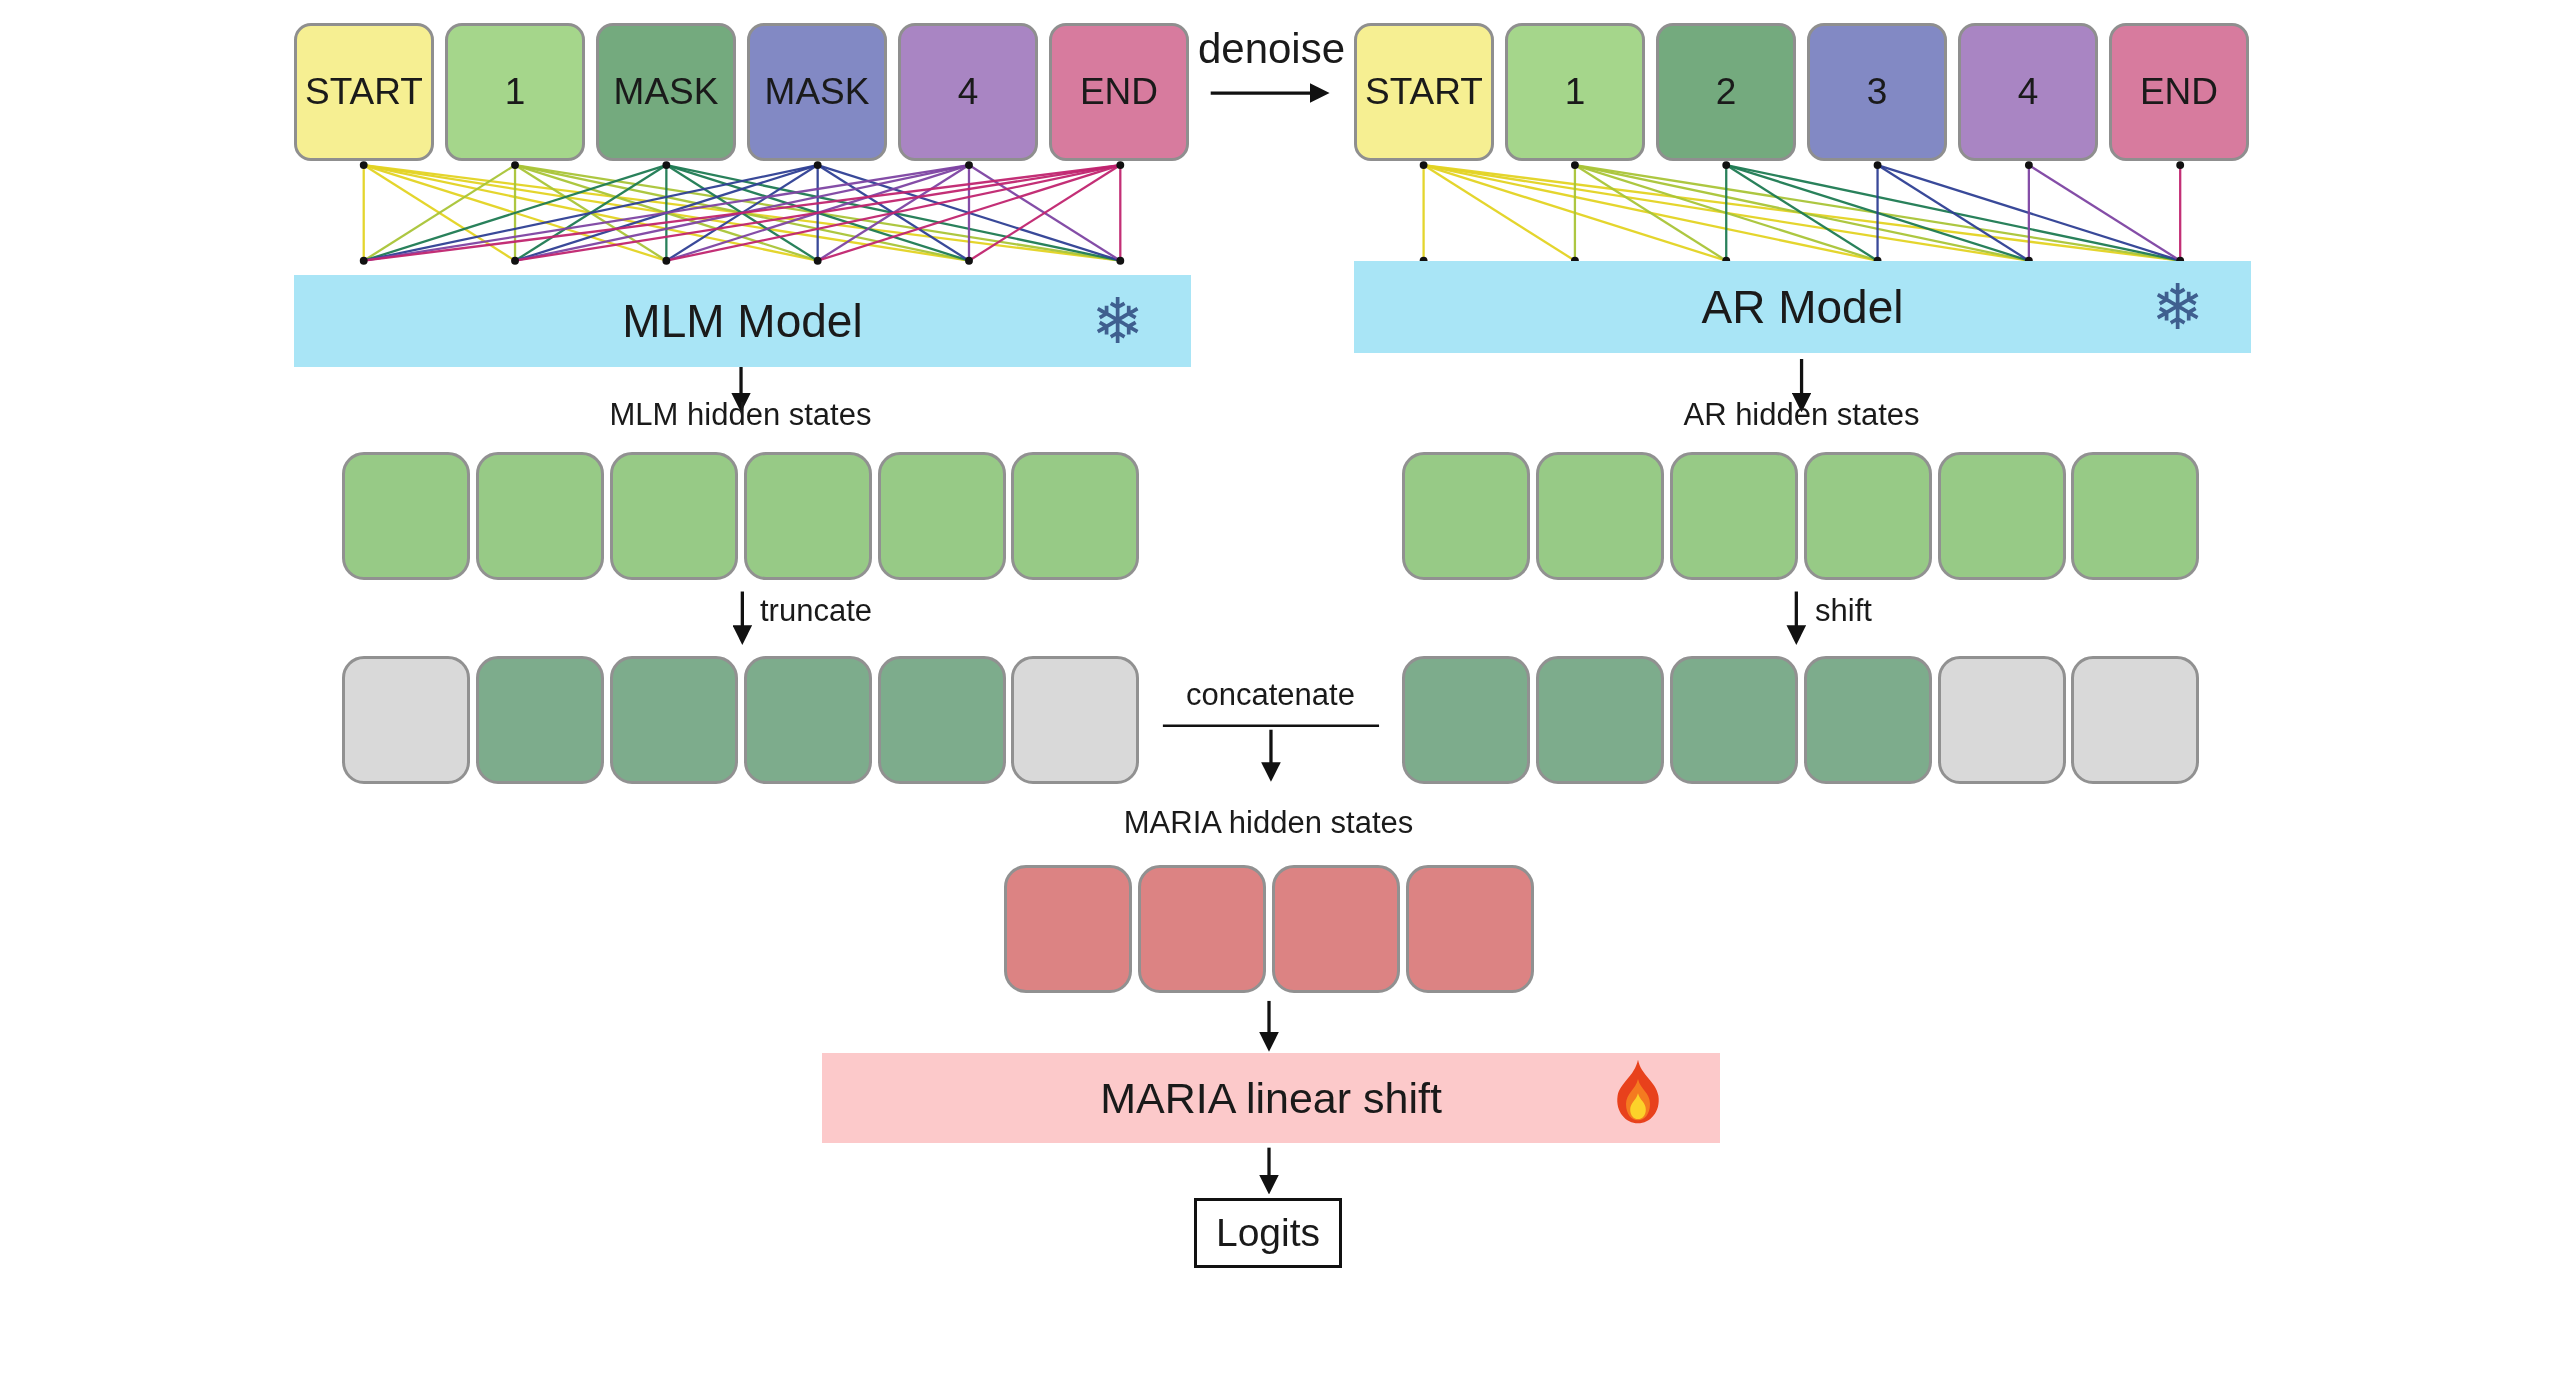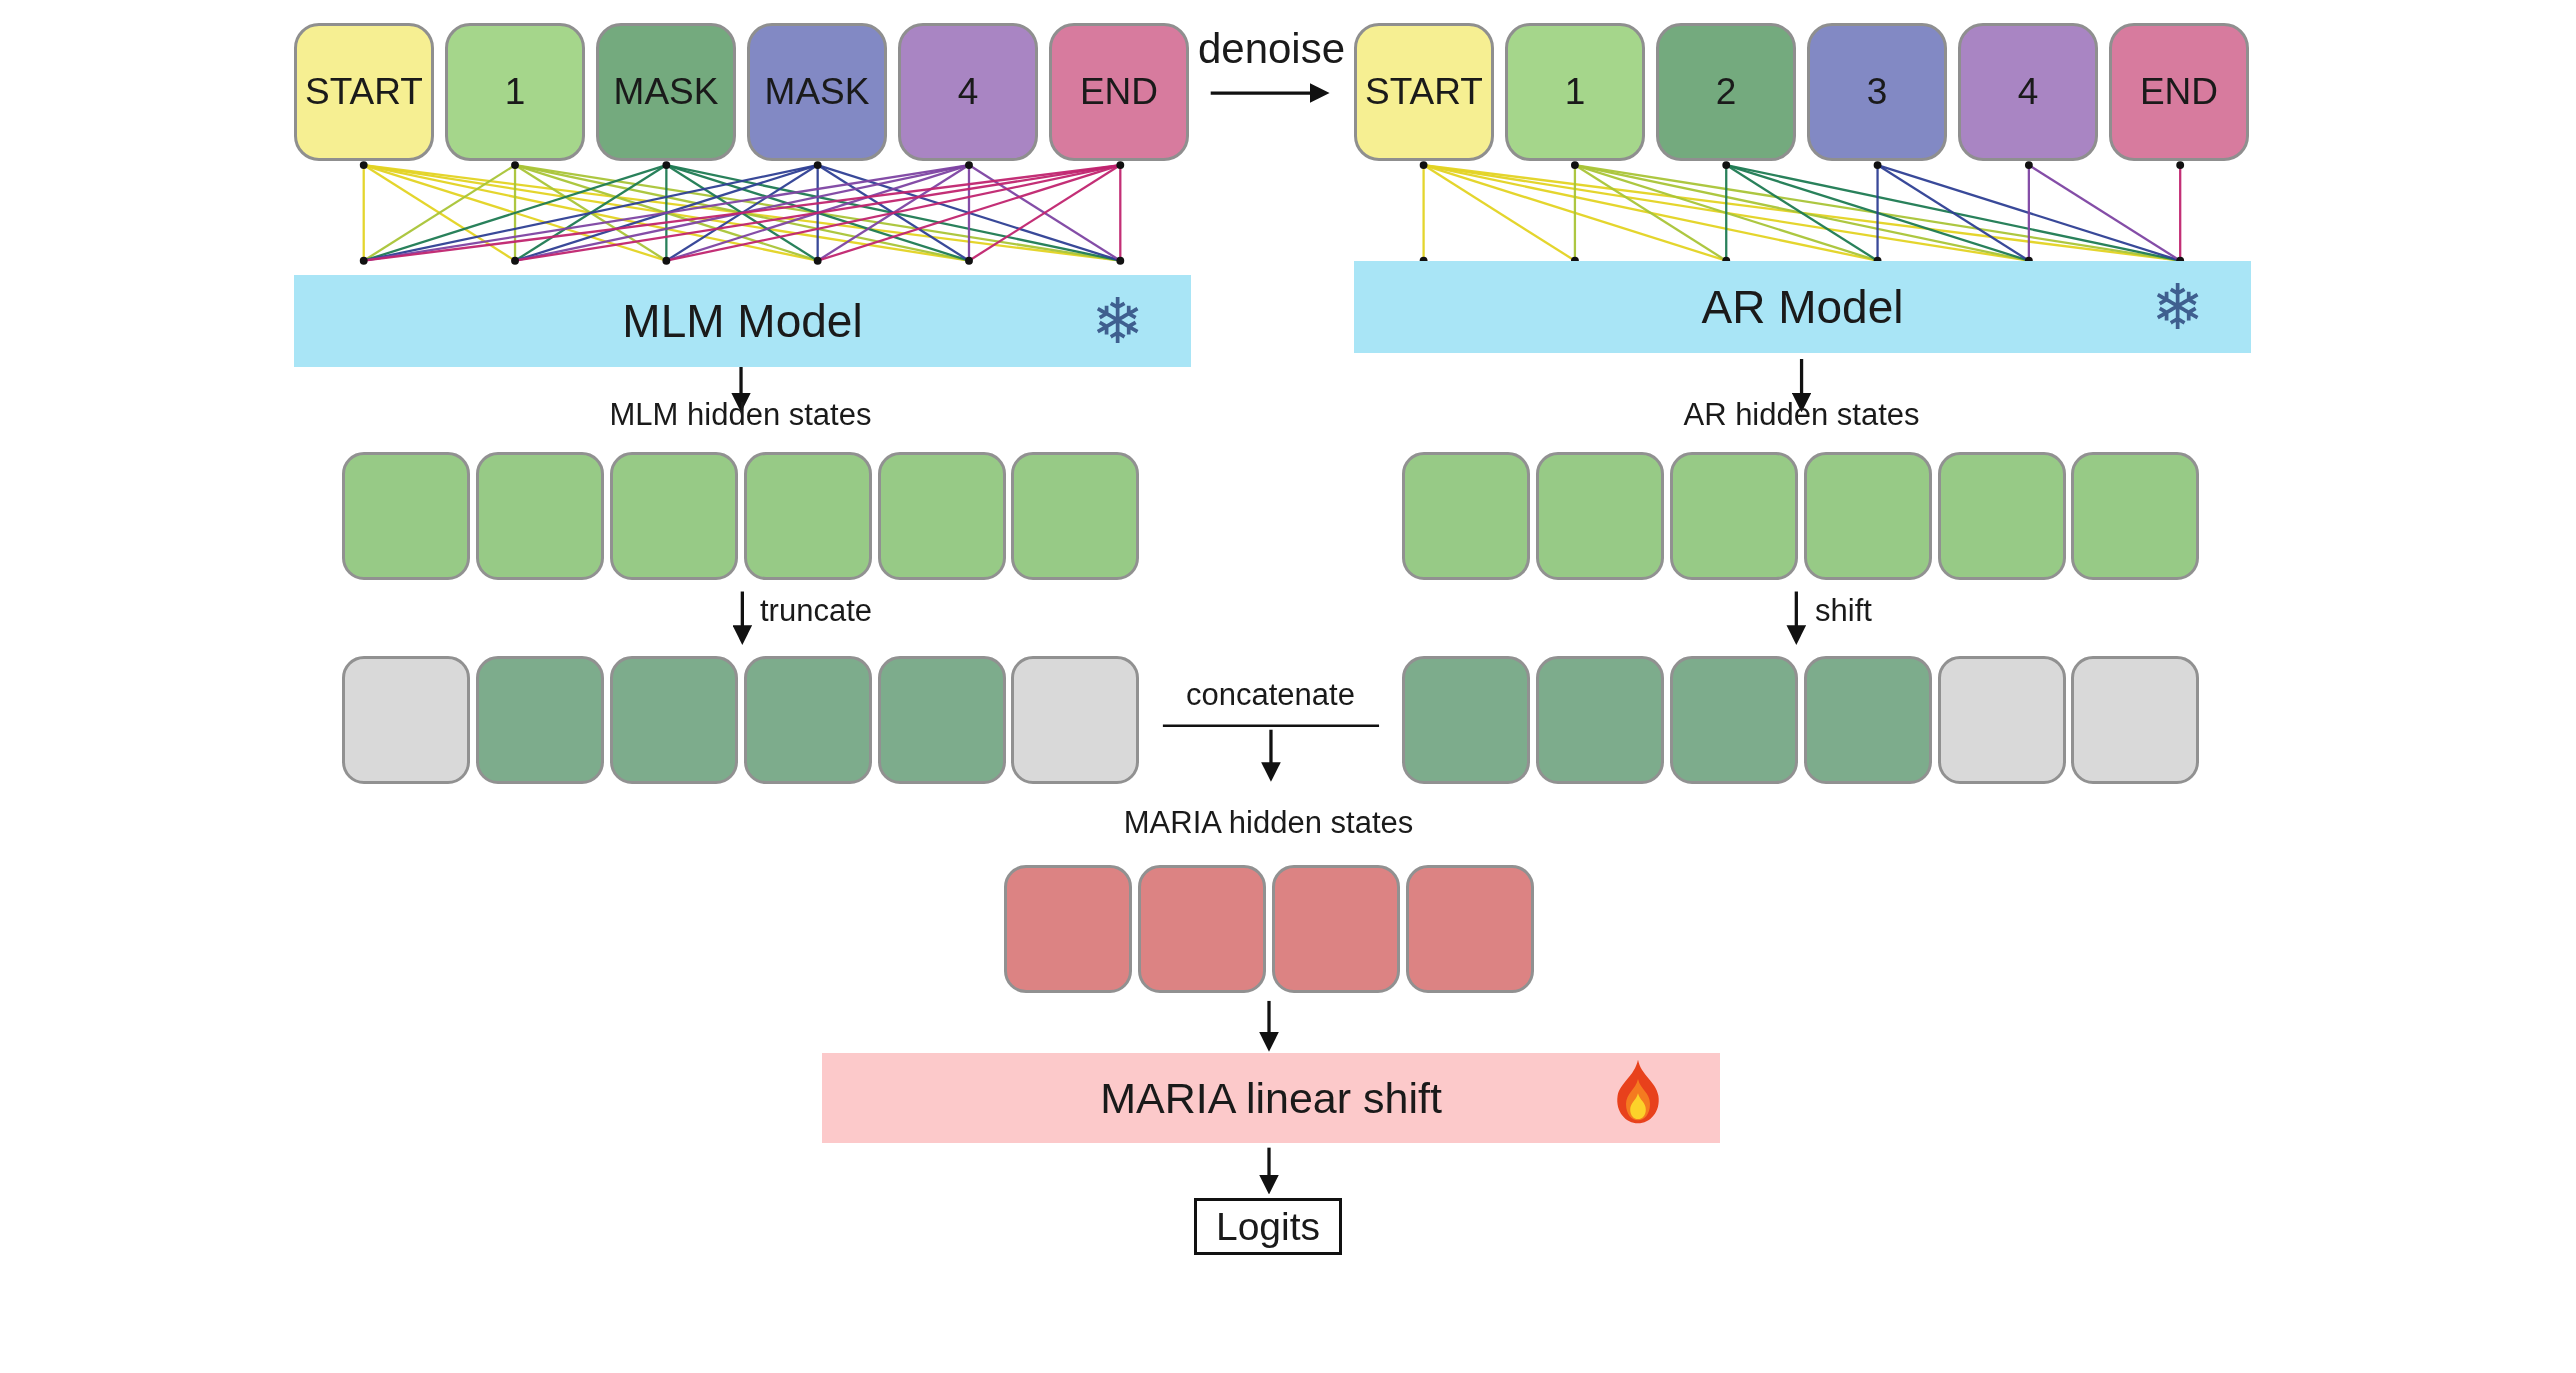--- a/index.html
+++ b/index.html
@@ -3,21 +3,21 @@
 <meta charset="utf-8">
 <style>
   html,body{margin:0;padding:0;background:#ffffff;}
   #canvas{
     position:relative;width:2576px;height:1373px;background:#ffffff;
     font-family:"Liberation Sans",sans-serif;color:#1a1a1a;overflow:hidden;
   }
   *, *::before, *::after{box-sizing:border-box;}
   .tokrow{position:absolute;display:flex;gap:11px;}
   .token{
-    width:140px;height:138px;border:3.9px solid #8f8f8f;border-radius:25px;
+    width:140px;height:138px;border:3.9px solid #8f8f8f;border-radius:17px;
     display:flex;align-items:center;justify-content:center;font-size:37px;
   }
   .sqrow{position:absolute;display:flex;gap:5.9px;}
   .sq{width:128px;height:128px;border:3.3px solid #919191;border-radius:22px;}
   .modelbar{
     position:absolute;height:92px;display:flex;align-items:center;justify-content:center;
     font-size:46px;
   }
   .snow{position:absolute;right:47px;top:50%;transform:translateY(-50%);
     font-size:63px;color:#3f5f8f;line-height:1;}
@@ -231,18 +231,18 @@
     <span>MARIA linear shift</span>
     <span class="flame">
       <svg width="60" height="69" viewBox="0 0 100 115">
         <path d="M50 2 C55 28 80 38 84 62 C88 89 70 108 50 108 C30 108 12 89 16 62 C20 40 44 30 50 2 Z" fill="#e8411c"></path>
         <path d="M50 34 C54 52 70 56 70 76 C70 94 60 103 50 103 C40 103 30 94 30 76 C30 58 46 52 50 34 Z" fill="#f47b20"></path>
         <path d="M50 58 C53 70 63 73 63 85 C63 95 57 101 50 101 C43 101 37 95 37 85 C37 74 47 70 50 58 Z" fill="#fcd22a"></path>
       </svg>
     </span>
   </div>
 
-  <div class="logits" style="left:1194px;top:1198px;width:148px;height:57px">
+  <div class="logits" style="left:1194px;top:1198px;width:148px;height:70px">
     <span>Logits</span>
   </div>
 
 </div>
 
 
 </body></html>

